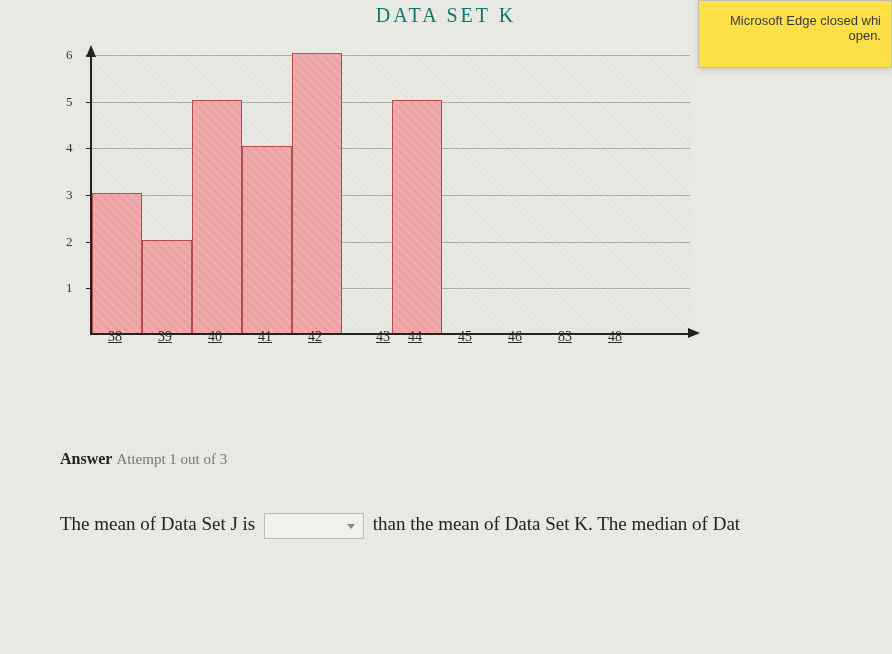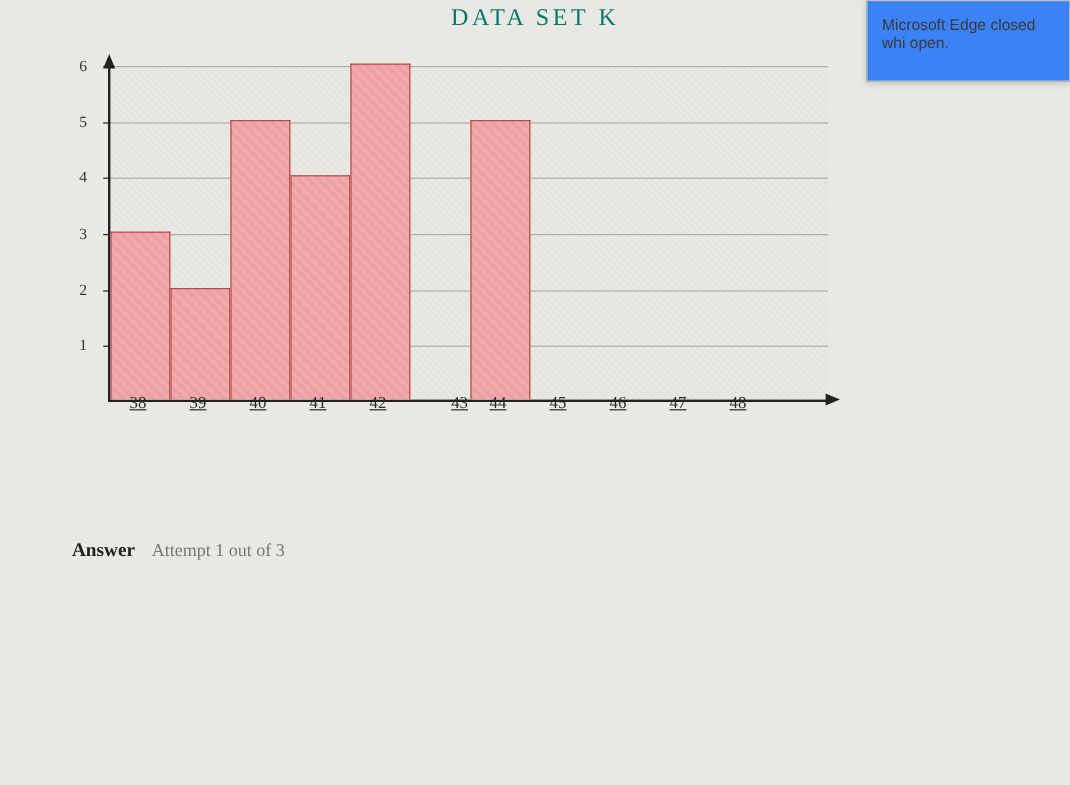--- a/index.html
+++ b/index.html
@@ -19,29 +19,30 @@
     transform: translateX(-50%);
     font-size: 20px;
     letter-spacing: 3px;
     font-family: 'Times New Roman', serif;
     color: #0f766e;
   }
   .notification {
     position: absolute;
     top: 0;
     right: 0;
-    width: 170px;
-    background: #3b82f6;
+    width: 194px;
+    background: #fde047;
     border: 1px solid #c0c0ba;
     border-left: 1px solid #c0c0ba;
     padding: 12px 10px 24px 12px;
     font-family: 'Segoe UI', sans-serif;
     font-size: 13px;
     color: #3a3a3a;
     box-shadow: 0 2px 6px rgba(0,0,0,0.15);
+    text-align: right;
   }
   .chart-wrap {
     position: absolute;
     left: 60px;
     top: 55px;
     width: 640px;
     height: 310px;
   }
   .plot-area {
     position: absolute;
@@ -129,21 +130,21 @@
     top: 450px;
     right: 0;
     font-family: Georgia, serif;
   }
   .answer-header {
     font-size: 16px;
     color: #222;
     margin-bottom: 34px;
   }
   .answer-bold { font-weight: bold; }
-  .attempt { color: #777; font-weight: normal; margin-left: 10px; font-size: 15px; }
+  .attempt { color: #777; font-weight: normal; margin-left: 0; font-size: 15px; }
   .sentence {
     font-size: 19px;
     color: #222;
     line-height: 2.3;
     white-space: nowrap;
   }
   .dropdown {
     display: inline-block;
     border: 1px solid #bbb;
     background: #f0f1eb;
@@ -207,22 +208,27 @@
     </div>
 <div class="x-label" style="left: 30px;">38</div>
     <div class="x-label" style="left: 80px;">39</div>
     <div class="x-label" style="left: 130px;">40</div>
     <div class="x-label" style="left: 180px;">41</div>
     <div class="x-label" style="left: 230px;">42</div>
     <div class="x-label" style="left: 280px; text-align: right;">43</div>
     <div class="x-label" style="left: 330px;">44</div>
     <div class="x-label" style="left: 380px;">45</div>
     <div class="x-label" style="left: 430px;">46</div>
-    <div class="x-label" style="left: 480px;">47</div>
+    <div class="x-label" style="left: 480px;">83</div>
     <div class="x-label" style="left: 530px;">48</div>
   </div>
 
 <div class="answer-section">
   <div class="answer-header">
     <span class="answer-bold">Answer</span>
     <span class="attempt">Attempt 1 out of 3</span>
   </div>
+  <div class="sentence">
+    <span>The mean of Data Set J is</span>
+    <span class="dropdown"></span>
+    <span>than the mean of Data Set K. The median of Dat</span>
+  </div>
 </div>
 
 </body></html>

